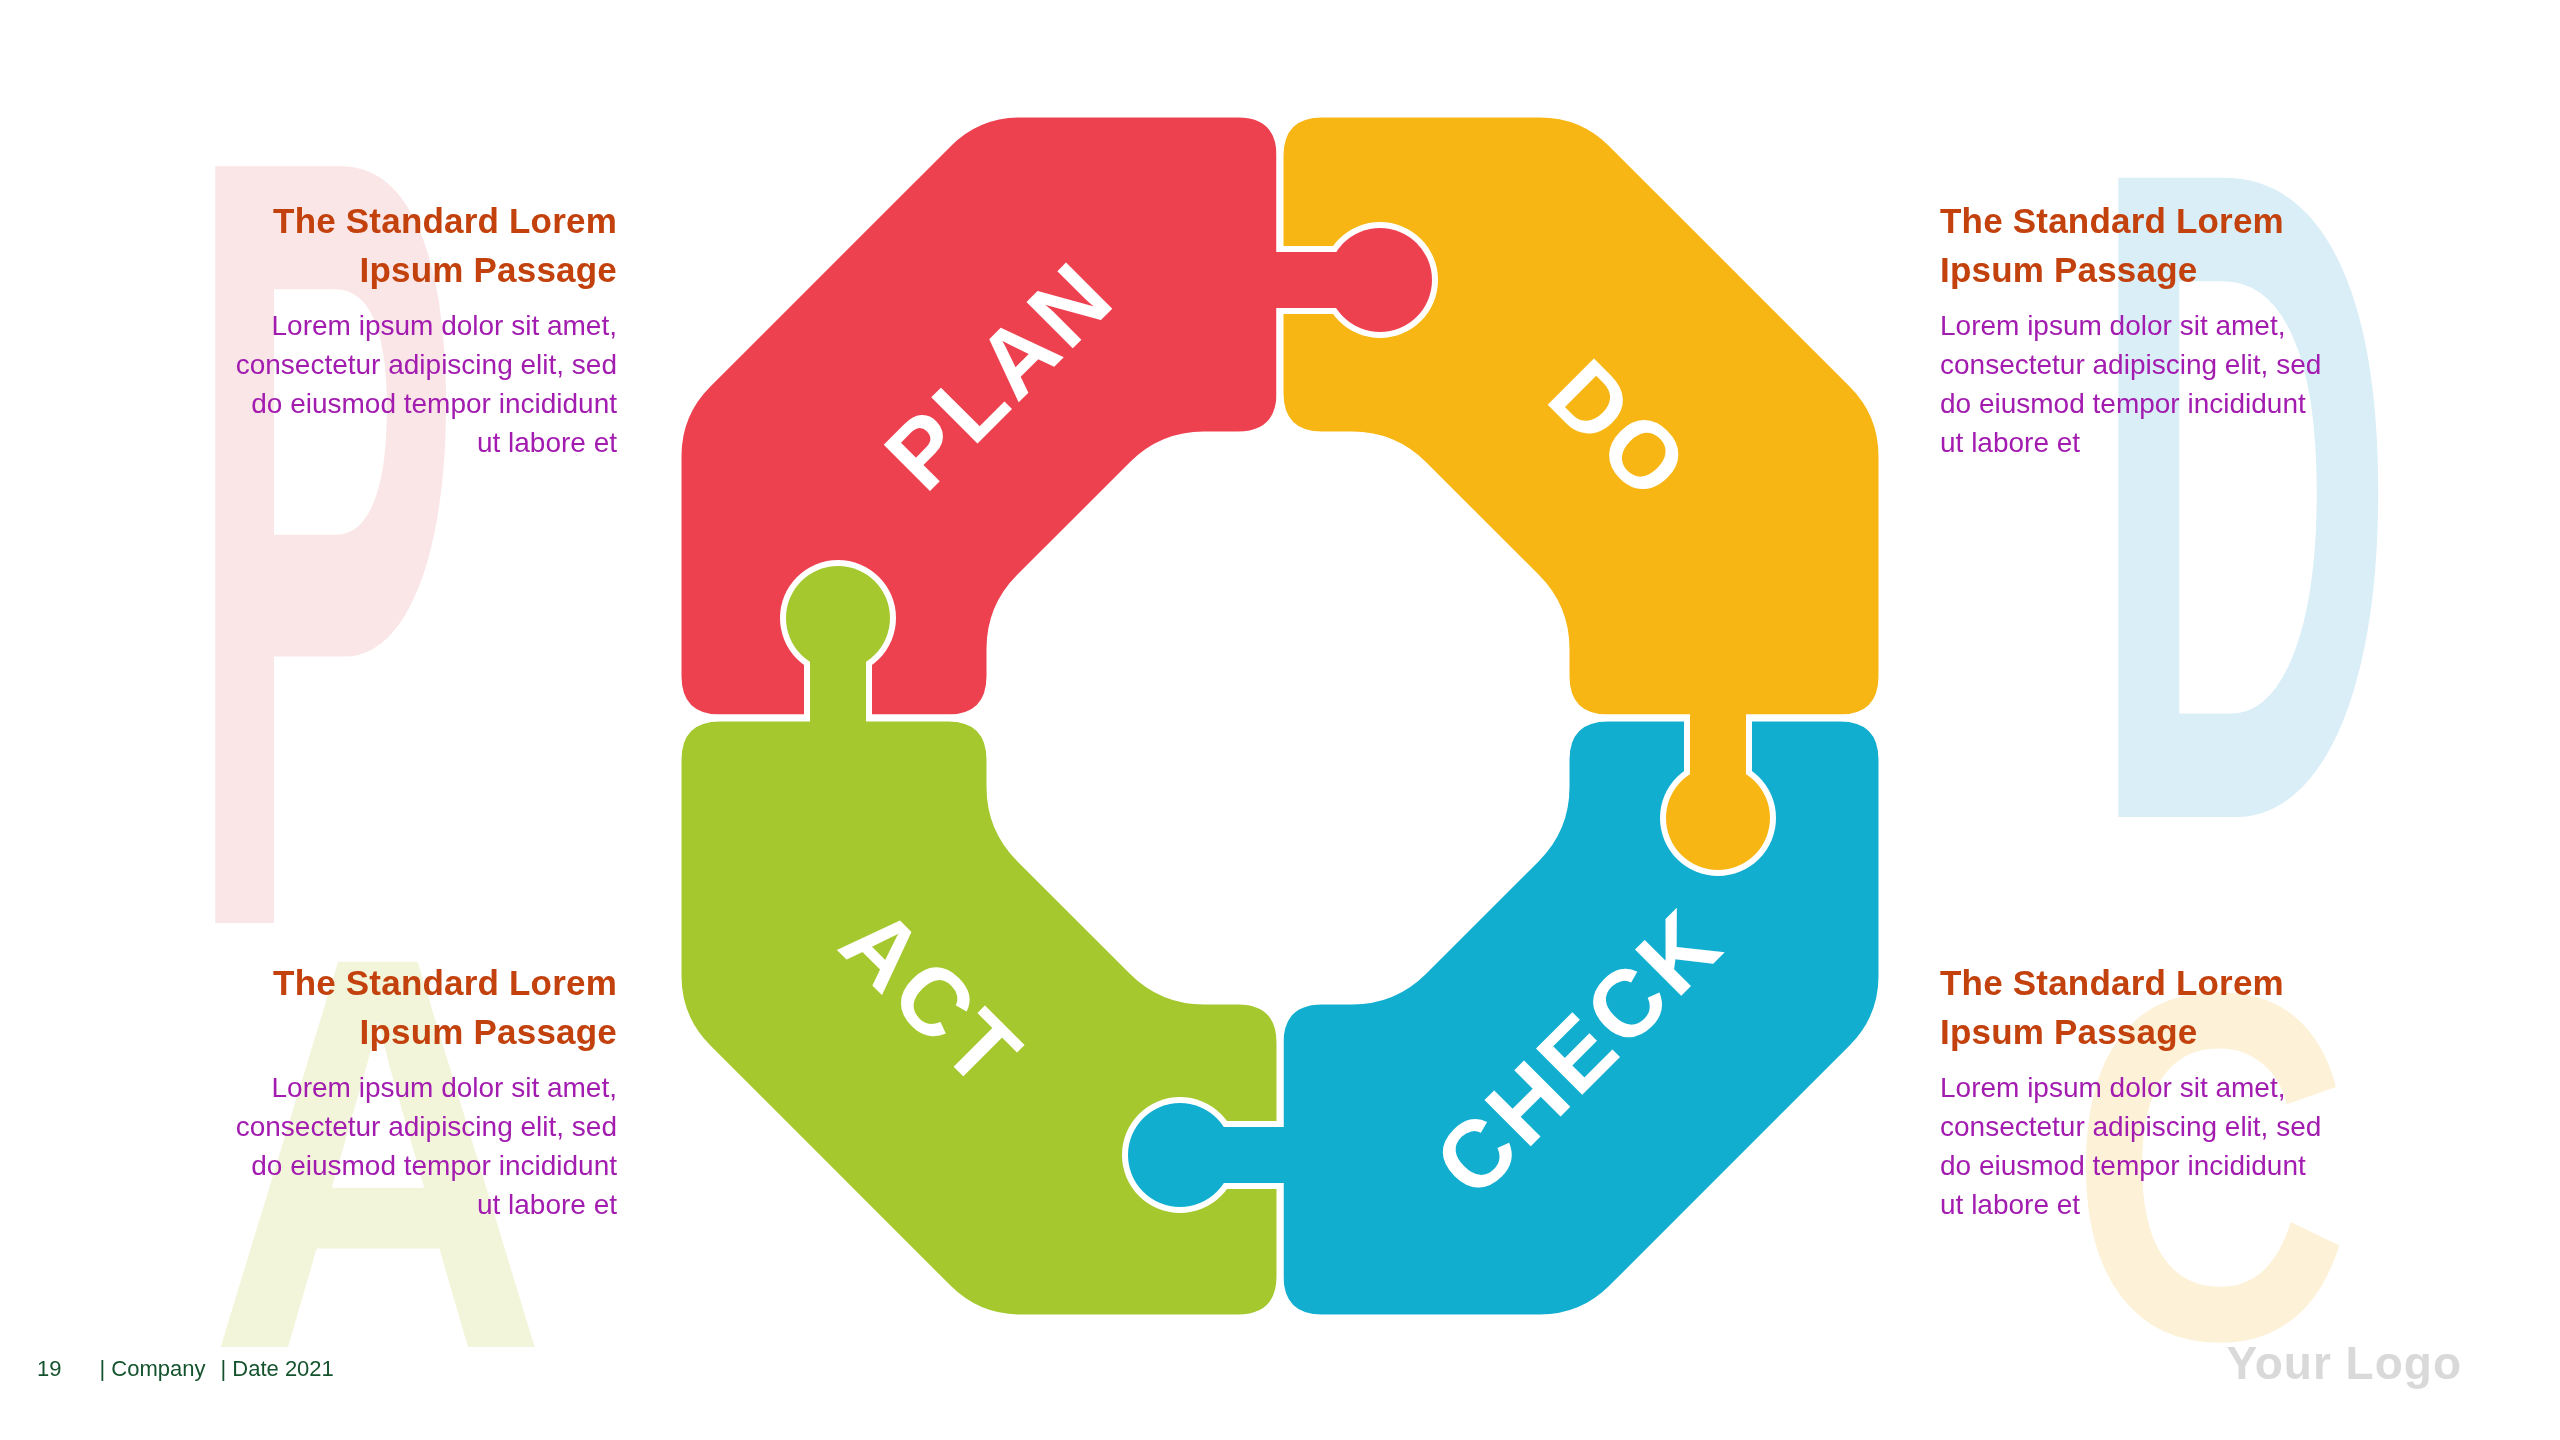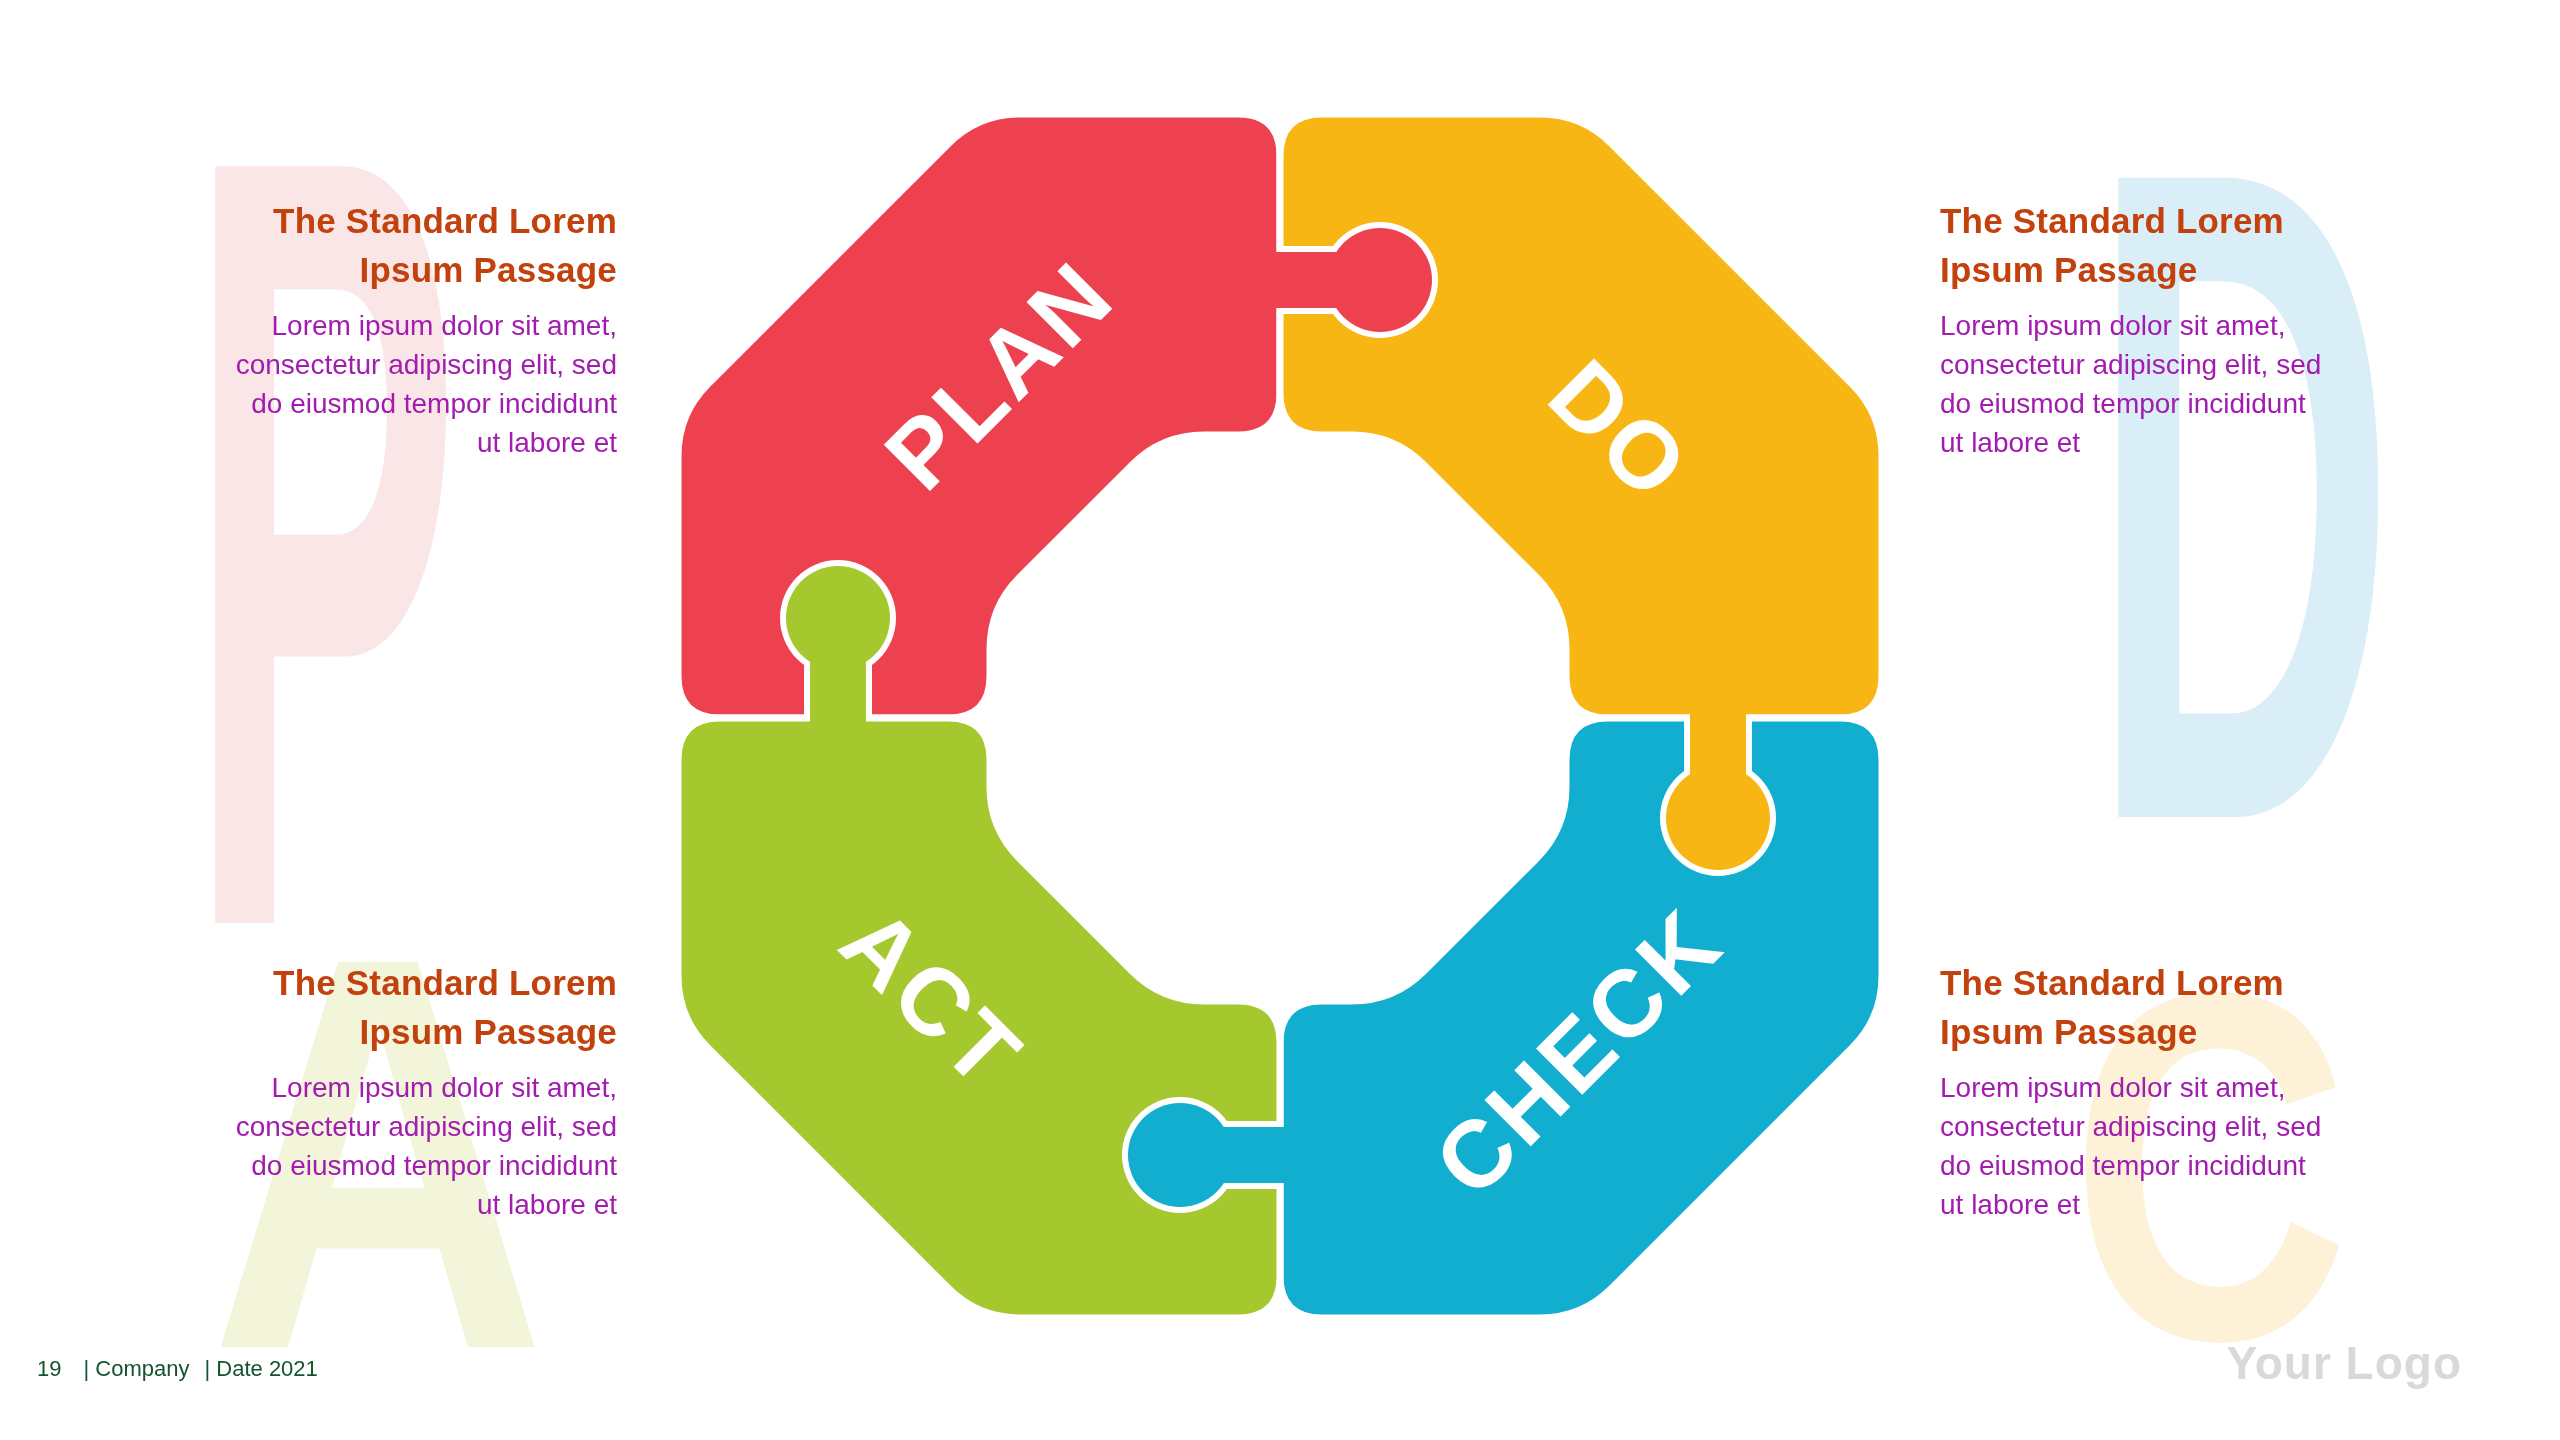--- a/index.html
+++ b/index.html
@@ -22,21 +22,21 @@
   }
   .tb-body{
     margin-top:12px;font-size:28px;line-height:39px;color:#a21caf;
   }
 
   
   .footer-left{
     position:absolute;left:37px;top:1356px;font-size:22px;color:#14532d;
     display:flex;align-items:baseline;justify-content:center;
   }
-  .footer-company{margin-left:22px;}
+  .footer-company{margin-left:38px;}
   .footer-date{margin-left:15px;}
   .logo{
     position:absolute;right:98px;top:1336px;
     font-size:46px;font-weight:700;color:#d9d9d9;letter-spacing:1px;
   }
 </style>
 </head>
 <body>
 
 <div class="slide">

